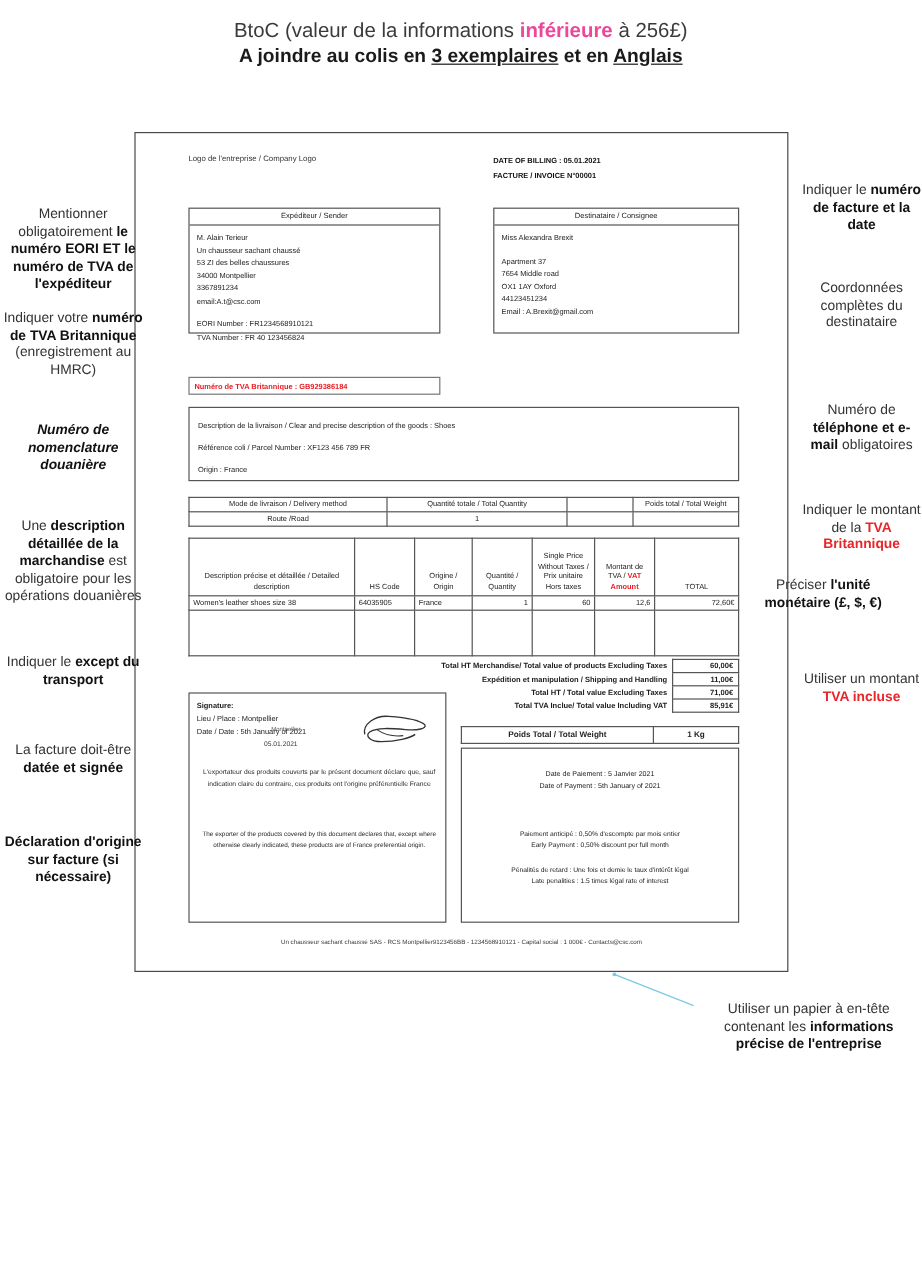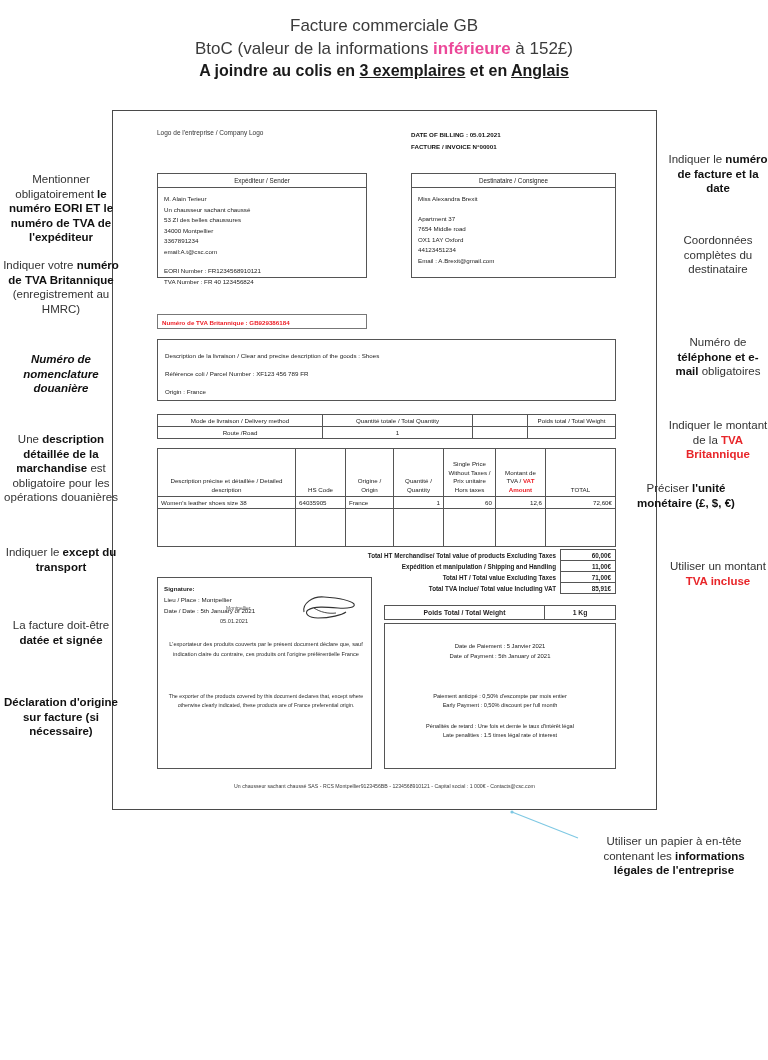--- a/index.html
+++ b/index.html
@@ -100,22 +100,21 @@
   .anno.r { text-align:center; }
   .anno.l { text-align:center; }
   .anno .rd { color:#e8262a; font-weight:bold; }
 
   svg.leaders { position:absolute; left:0; top:0; width:768px; height:1060px; pointer-events:none; }
 </style>
 </head>
 <body>
 
 <div class="heading">
-  <div class="l1">Facture commerciale GB</div>
-  <div class="l2"><span>BtoC (valeur de la informations </span><span class="red">inférieure</span><span> à 152£)</span></div>
+  <div class="l2"><span>BtoC (valeur de la informations </span><span class="red">inférieure</span><span> à 256£)</span></div>
   <div class="l3"><span>A joindre au colis en </span><span class="u">3 exemplaires</span><span> et en </span><span class="u">Anglais</span></div>
 </div>
 
 <svg class="leaders" viewBox="0 0 768 1060">
   <g stroke="#7ec8e3" stroke-width="1.1" fill="none">
     <line x1="128" y1="250" x2="168" y2="290"></line>
     <line x1="128" y1="292" x2="170" y2="318"></line>
     <line x1="128" y1="373" x2="300" y2="373"></line>
     <line x1="128" y1="468" x2="320" y2="488"></line>
     <line x1="128" y1="561" x2="390" y2="566"></line>
@@ -352,14 +351,14 @@
 
 <div class="anno l" style="left:636px; top:481px; width:100px;">
   <span>Préciser </span><b>l'unité monétaire (£, $, €)</b>
 </div>
 
 <div class="anno l" style="left:668px; top:559px; width:100px;">
   <span>Utiliser un montant </span><span class="rd">TVA incluse</span>
 </div>
 
 <div class="anno l" style="left:584px; top:834px; width:180px;">
-  <span>Utiliser un papier à en-tête contenant les </span><b>informations légales de l'entreprise</b>
+  <span>Utiliser un papier à en-tête contenant les </span><b>informations précise de l'entreprise</b>
 </div>
 
 </body></html>

